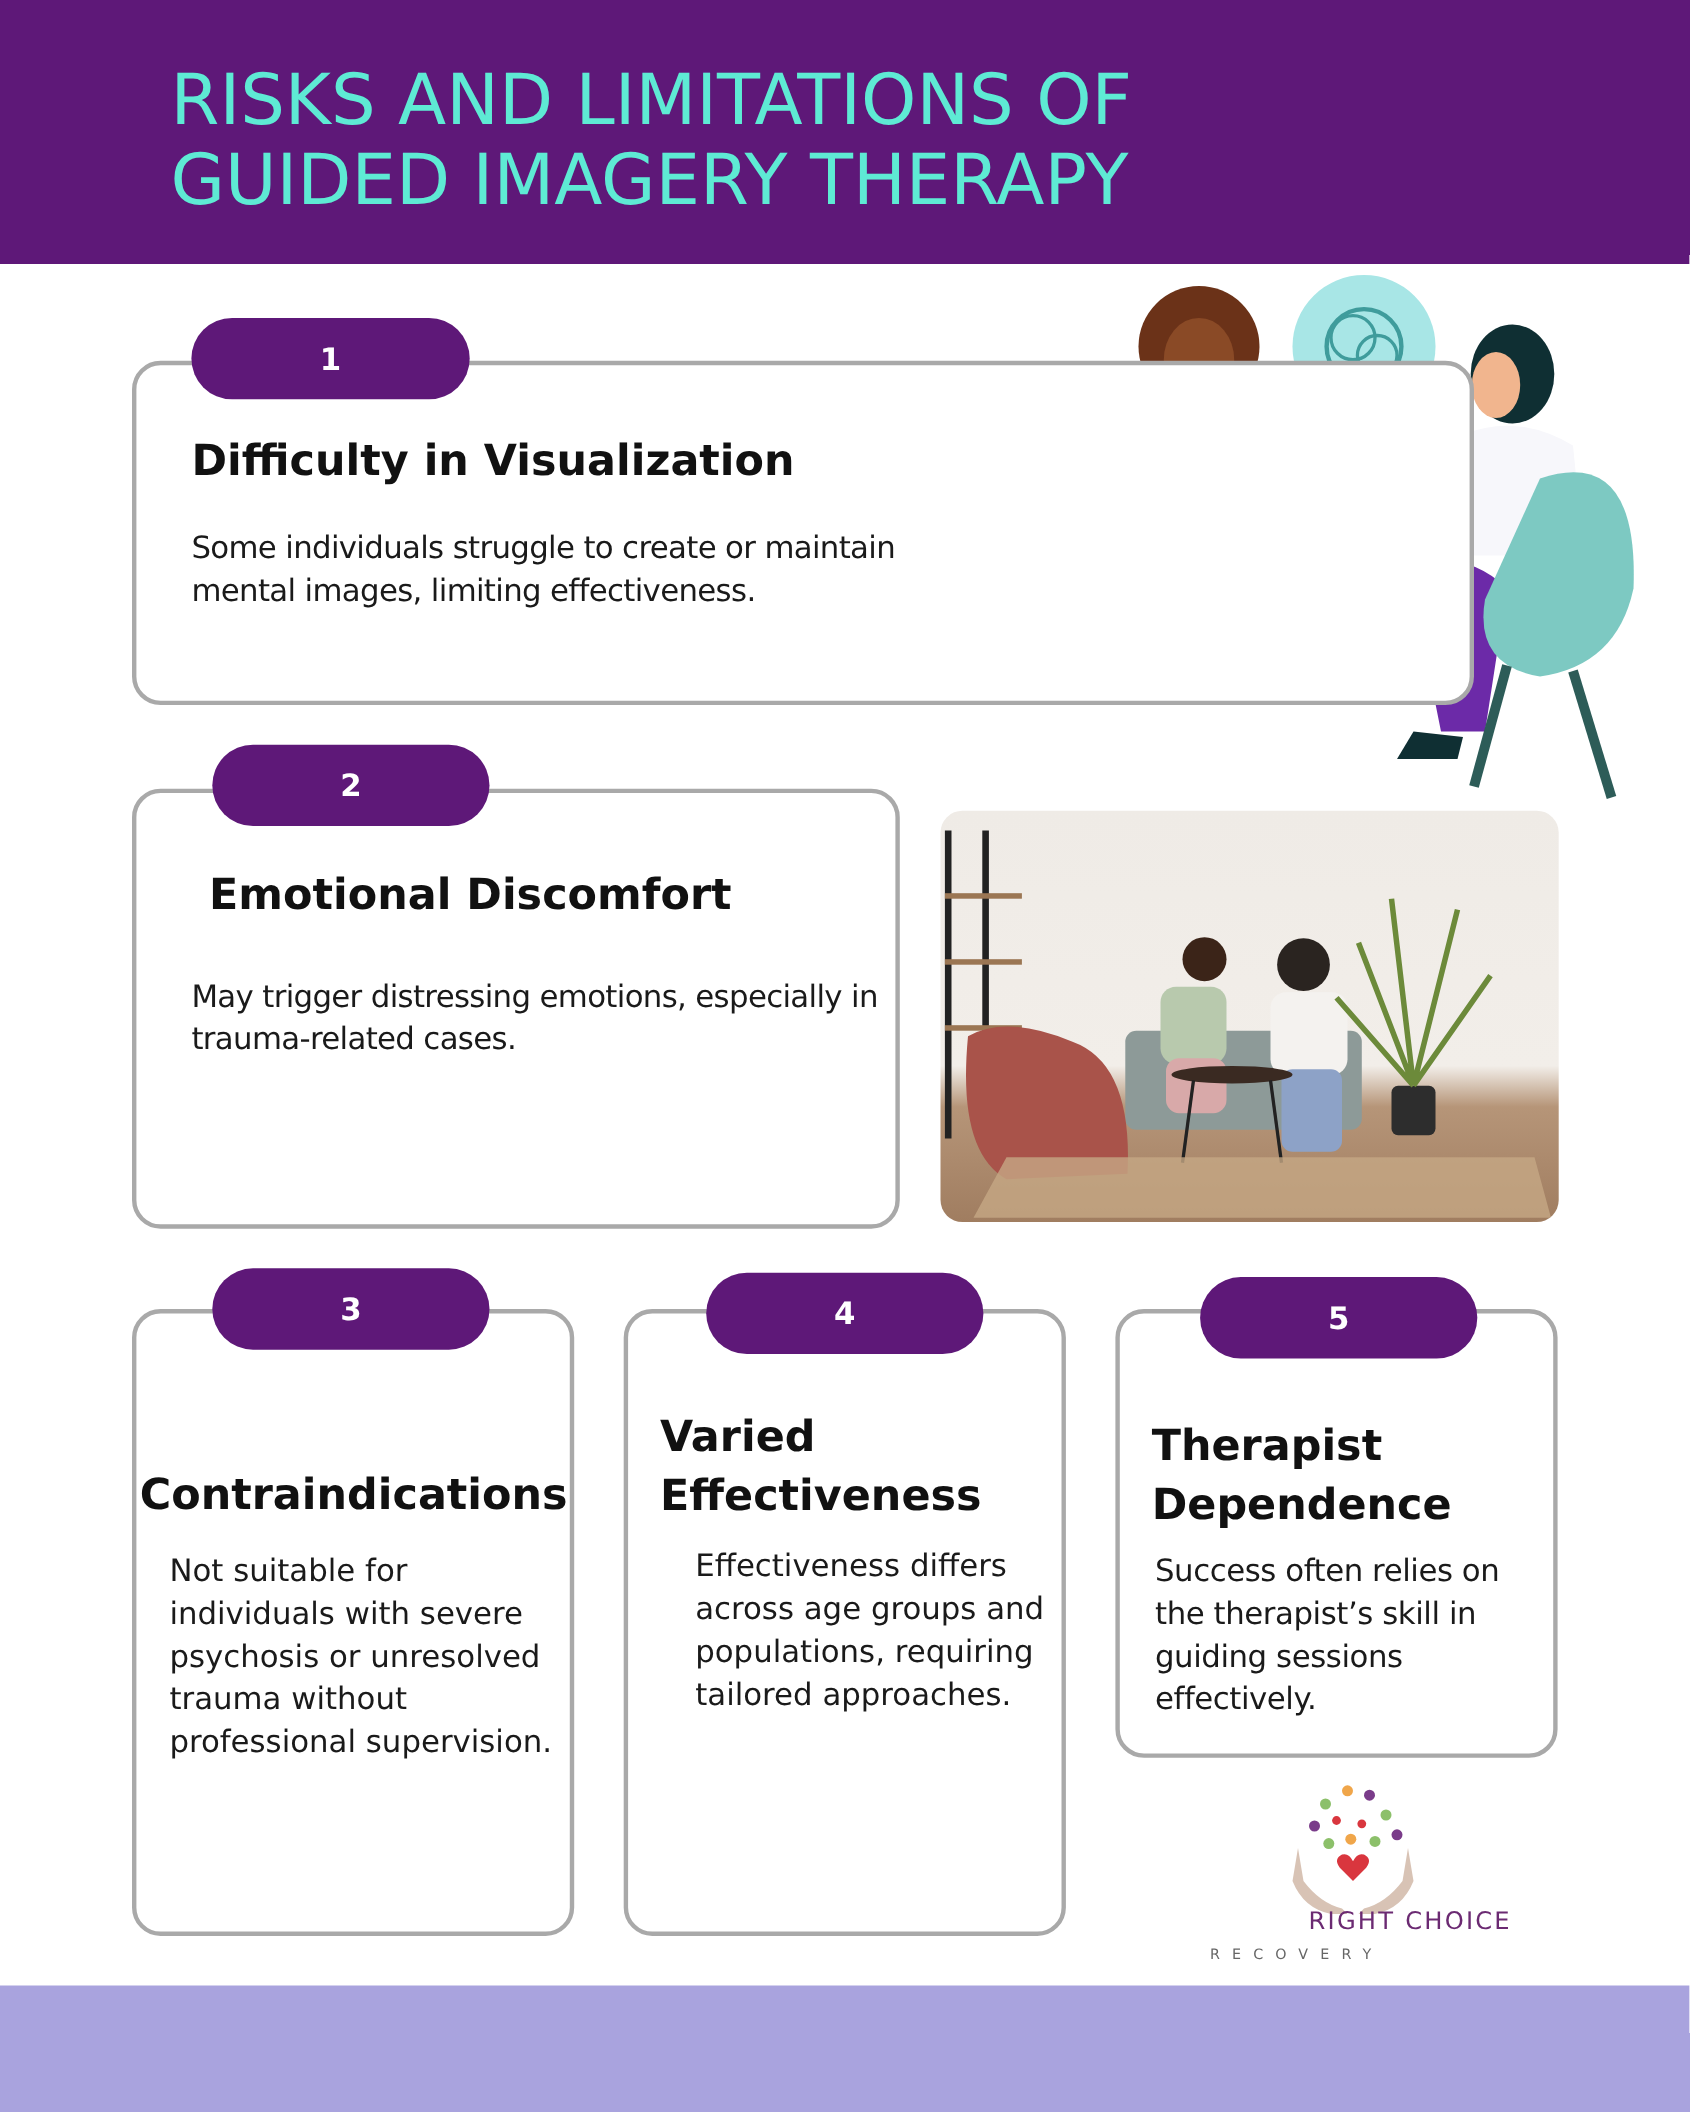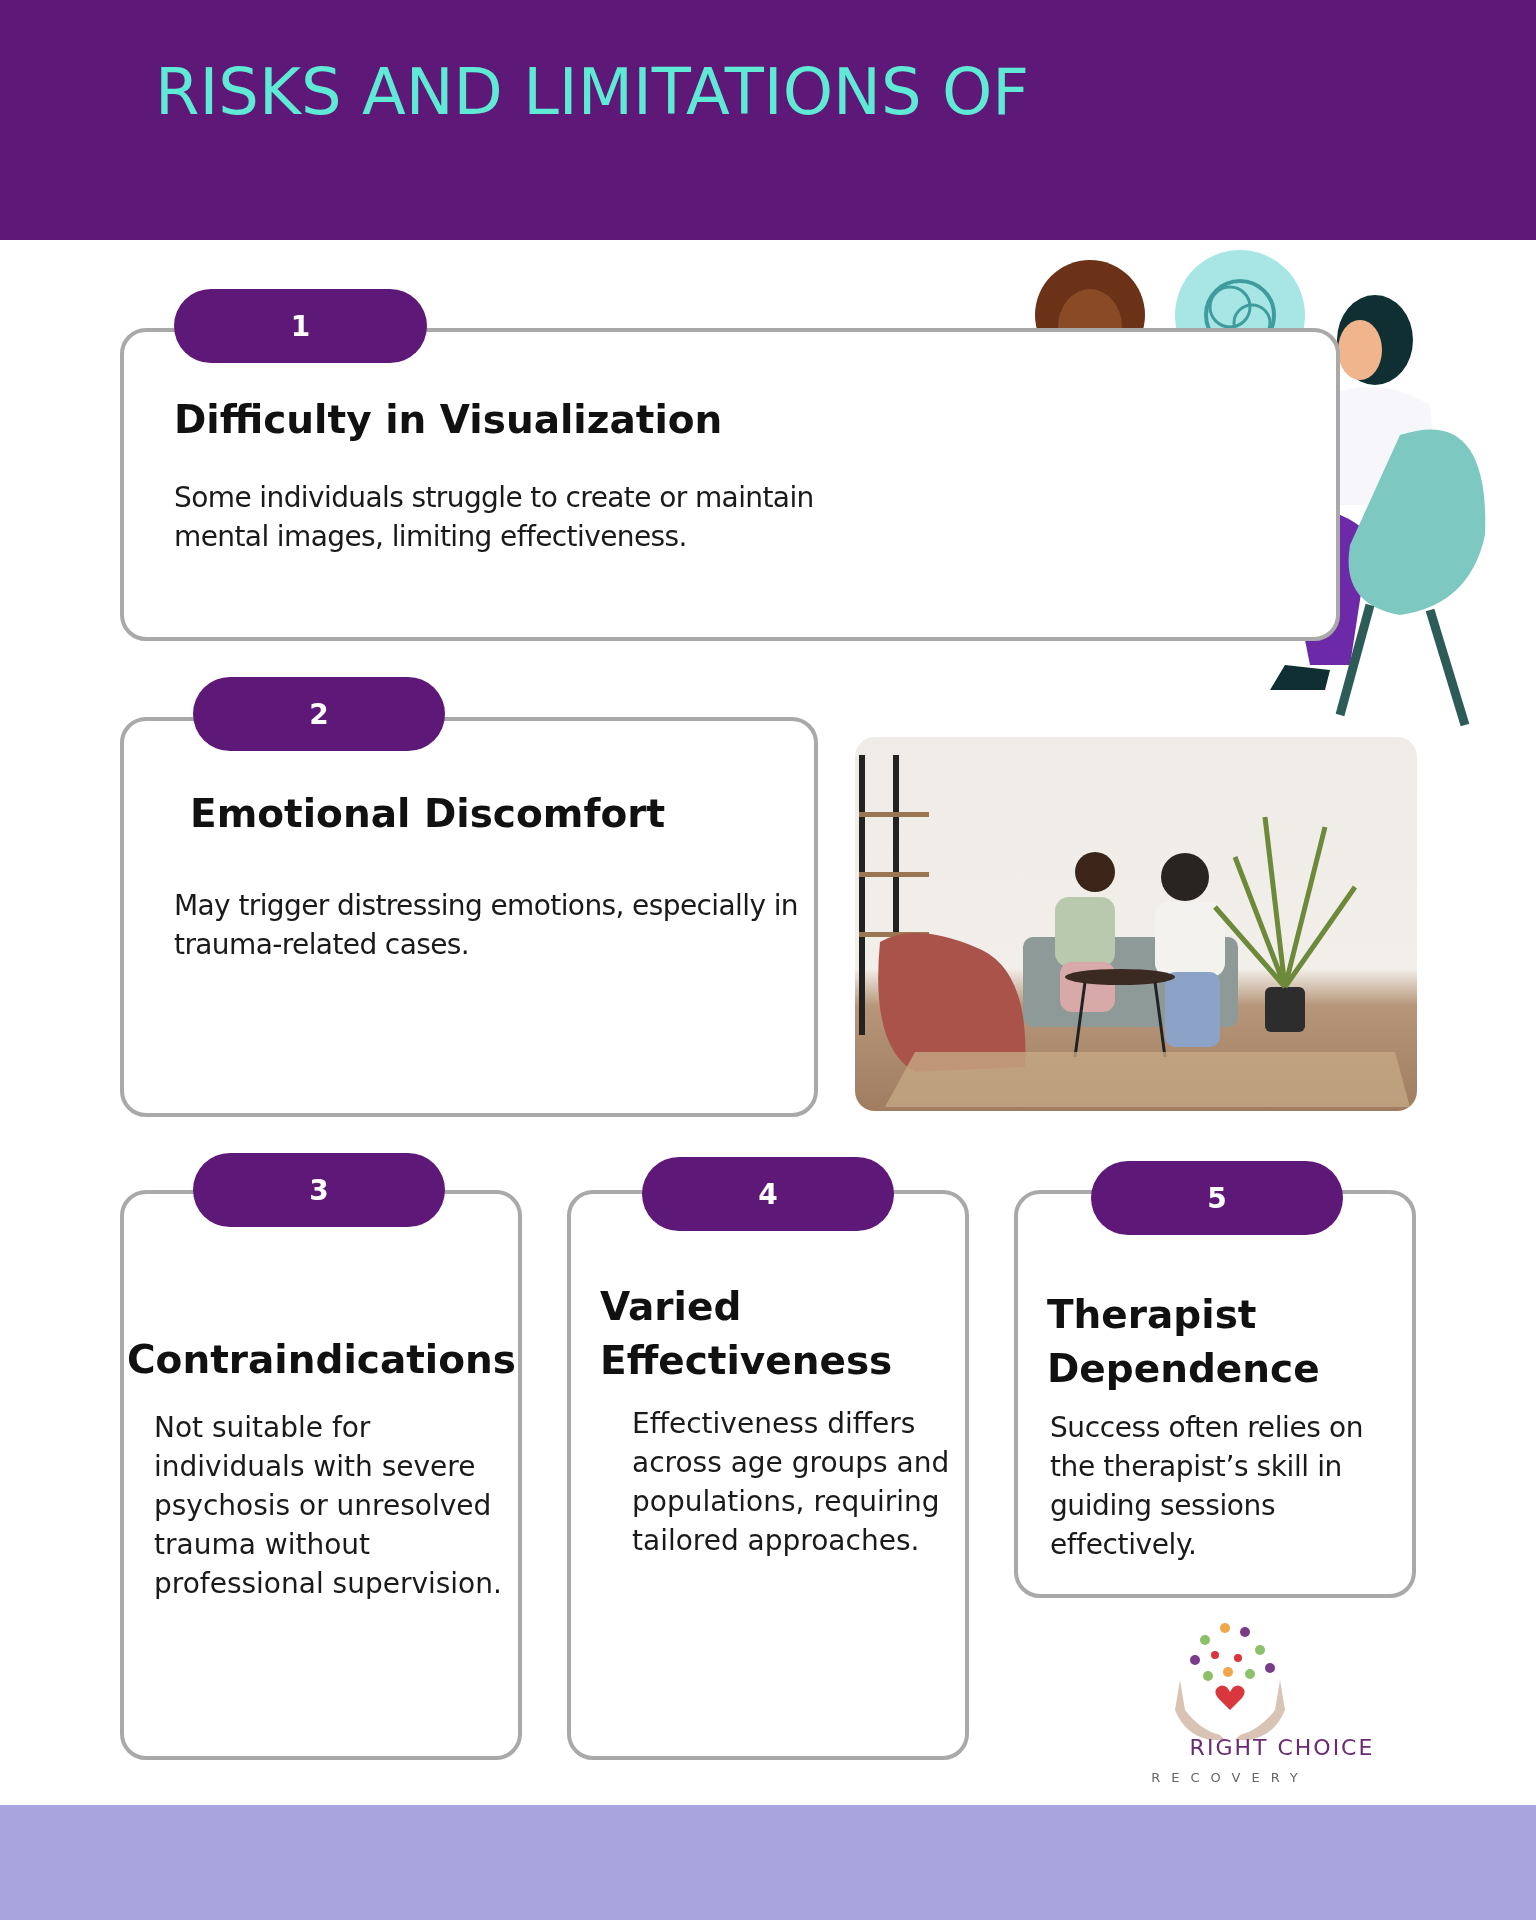--- a/index.html
+++ b/index.html
@@ -71,37 +71,38 @@
     #title5 { left: 1047px; top: 1288px; width: 340px; font-size: 39px; line-height: 54px; }
     #body5 { left: 1050px; top: 1408px; width: 350px; font-size: 28px; line-height: 39px; letter-spacing: -0.4px; }
 
     
     .logo { position: absolute; left: 1130px; top: 1610px; width: 200px; height: 180px; }
     .logo-name {
       position: absolute; left: 1152px; top: 1735px; width: 260px; text-align: center;
       font-family: "DejaVu Sans", sans-serif; font-size: 22px; letter-spacing: 2px; color: #6b2a72;
     }
     .logo-sub {
-      position: absolute; left: 1100px; top: 1770px; width: 260px; text-align: center;
+      position: absolute; left: 1100px; top: 1770px; width: 260px; 
       font-family: "DejaVu Sans", sans-serif; font-size: 13px; letter-spacing: 11px; color: #666666;
     }
 
     .footer {
       position: absolute; left: 0; top: 1805px; width: 1536px; height: 115px;
       background: #a9a3de;
     }
 
     .illustration { position: absolute; left: 930px; top: 245px; width: 560px; height: 500px; }
   </style>
 </head>
 <body>
 
 <div class="header">
   <h1 class="header-title">
     <span>RISKS AND LIMITATIONS OF</span>
+    <span>GUIDED IMAGERY THERAPY</span>
   </h1>
 </div>
 
 <svg class="illustration" viewBox="0 0 560 500">
 
   <rect x="20" y="85" width="380" height="230" rx="40" fill="#c7a8cf" opacity="0.85"></rect>
   <path d="M10 110 Q10 90 40 90 L80 90 Q110 90 115 140 L125 300 Q125 330 95 330 L40 330 Q15 330 15 300 Z" fill="#e9a8cc"></path>
   <rect x="70" y="325" width="10" height="60" fill="#d99cc0"></rect>
   <rect x="145" y="325" width="10" height="60" fill="#d99cc0"></rect>
 

